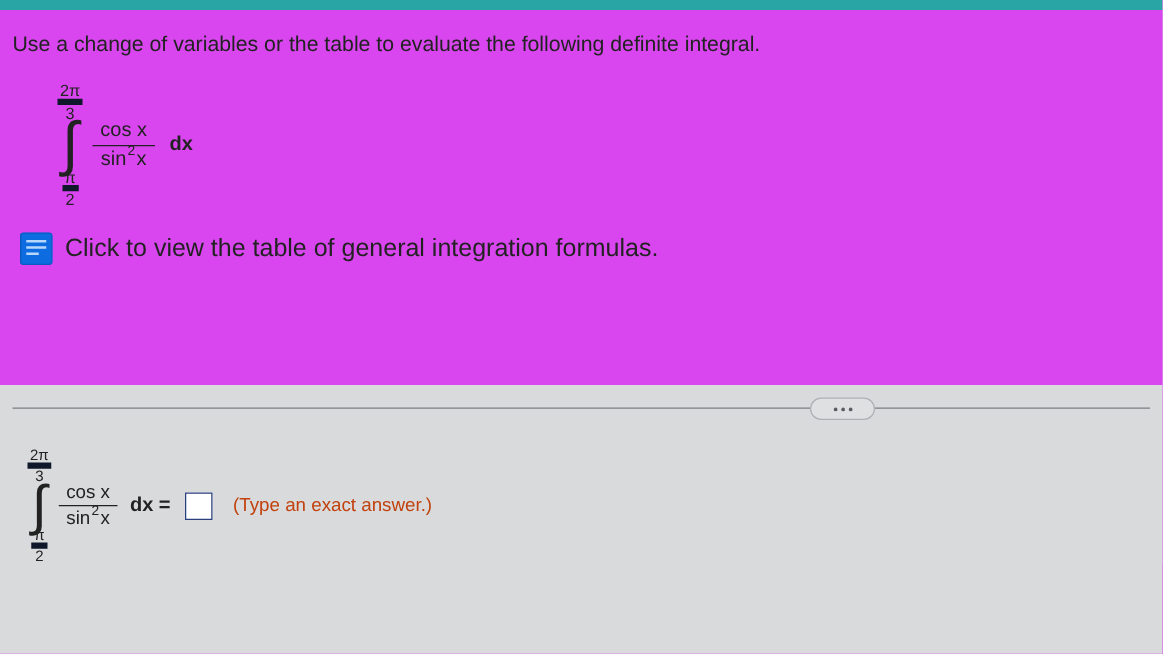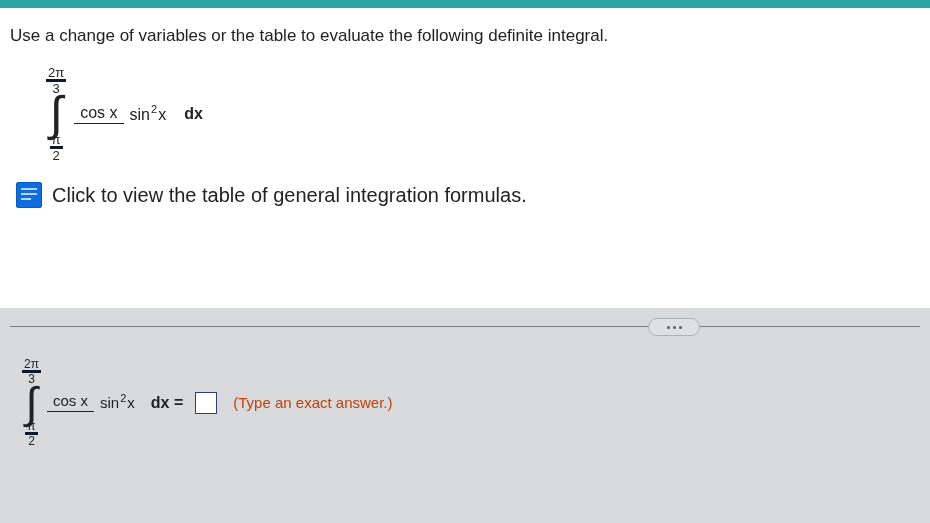--- a/index.html
+++ b/index.html
@@ -8,21 +8,21 @@
       height: 523px;
       font-family: Arial, sans-serif;
       background: #d8dadb;
       overflow: hidden;
     }
     .top-bar {
       height: 8px;
       background: #2aa5a5;
     }
     .content-area {
-      background: #ffffff;
+      background: #d946ef;
       padding: 18px 10px 10px 10px;
       height: 300px;
     }
     .question-text {
       font-size: 17px;
       color: #222;
       margin-bottom: 20px;
     }
     .integral-block {
       margin-left: 36px;
@@ -38,26 +38,26 @@
       align-items: center;
       line-height: 1;
     }
     .limit-frac {
       display: inline-flex;
       flex-direction: column;
       align-items: center;
       font-size: 13px;
       line-height: 1;
     }
-    .limit-num { border-bottom: 3px solid #0f172a; padding: 0 2px; }
+    .limit-num { border-bottom: 5px solid #0f172a; padding: 0 2px; }
     .limit-den { padding: 0 2px; }
     .int-sym { font-size: 48px; line-height: 0.8; }
     .integrand {
       display: flex;
-      flex-direction: row;
+      flex-direction: column;
       align-items: center;
       font-size: 16px;
       line-height: 1.1;
     }
     .integrand-num { border-bottom: 1.3px solid #222; padding: 0 6px 2px 6px; }
     .integrand-den { padding: 2px 6px 0 6px; display:flex; align-items:center; }
     .sup { font-size: 11px; position: relative; top: -6px; margin:0 1px; }
     .dx { font-size: 16px; margin-left: 4px; font-weight: bold; }
     .link-row {
       display: flex;

